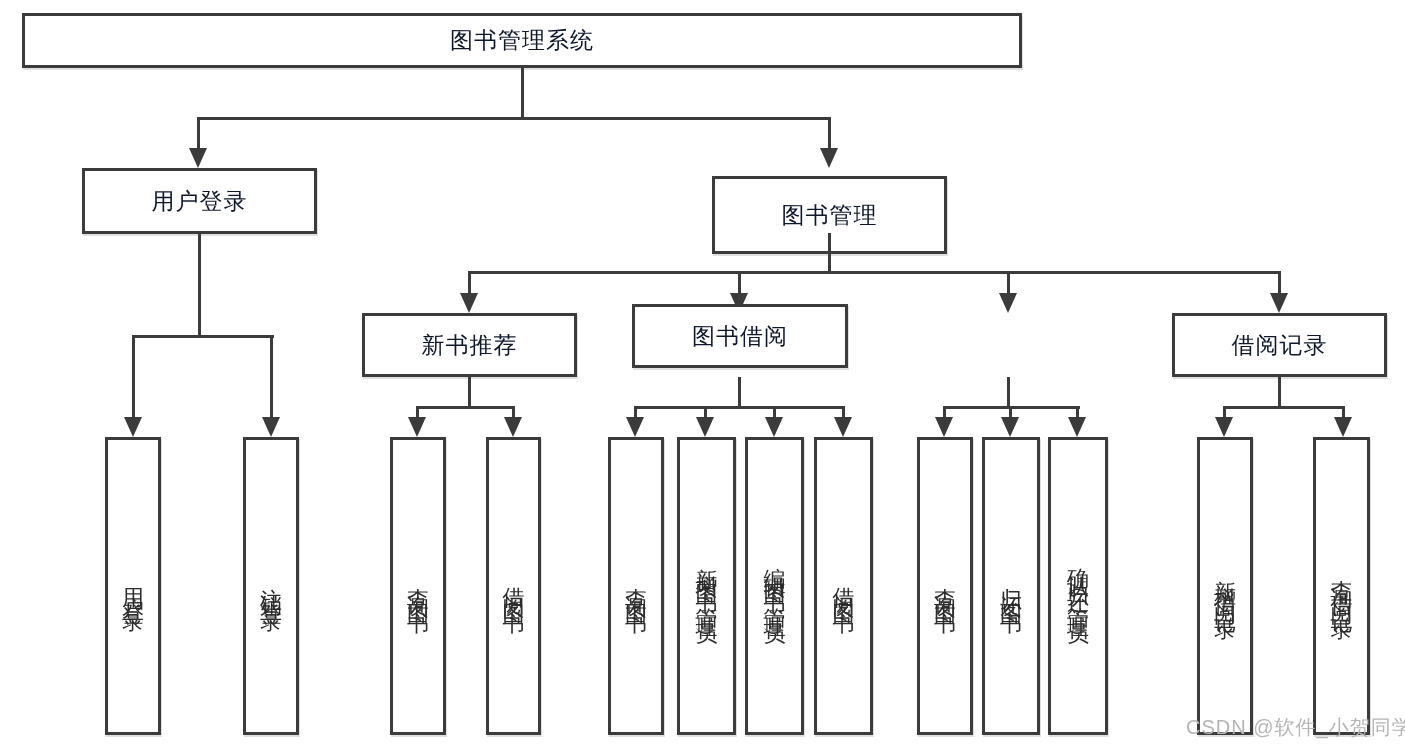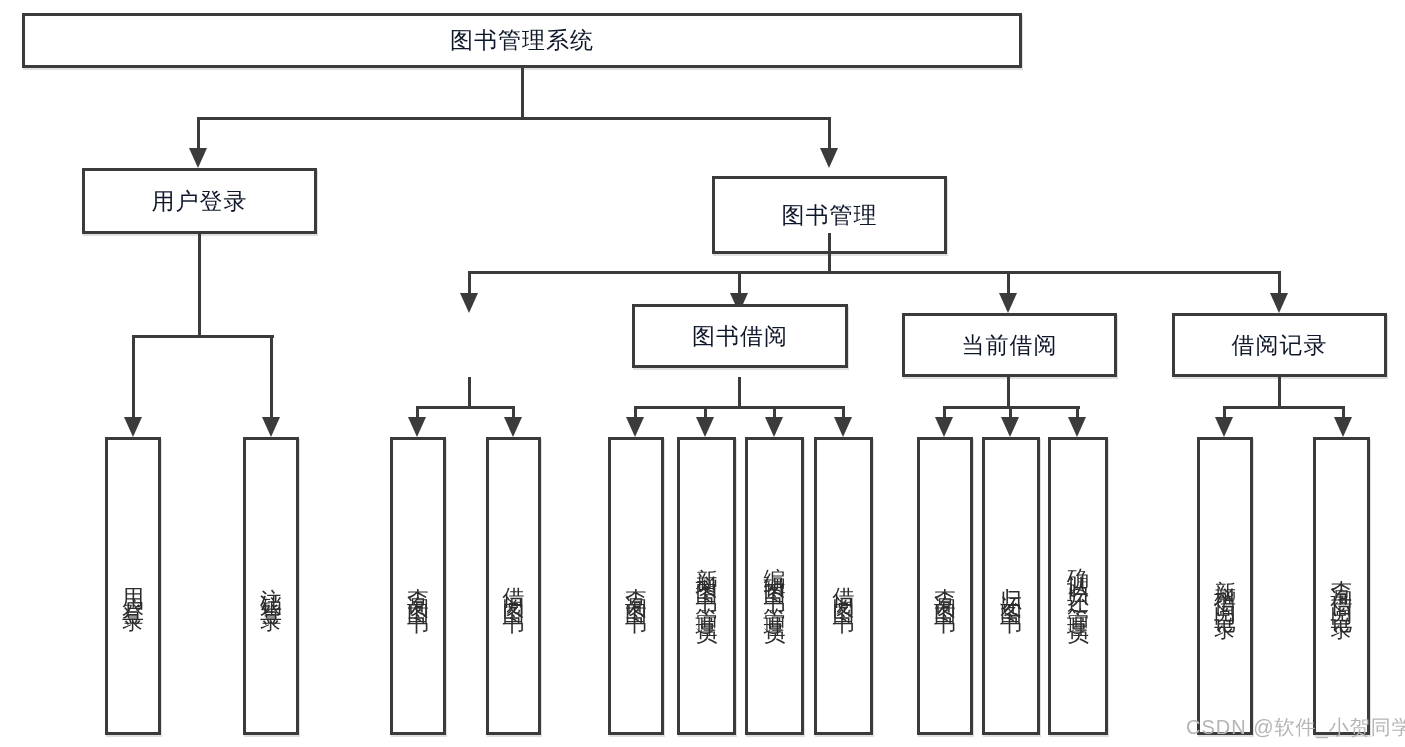--- a/index.html
+++ b/index.html
@@ -95,25 +95,25 @@
   <div class="hline" style="left:469px;top:271px;width:812px;"></div>
   <div class="vline" style="left:468px;top:271px;height:24px;"></div>
   <div class="arrow-down" style="left:460px;top:293px;"></div>
   <div class="vline" style="left:738px;top:271px;height:24px;"></div>
   <div class="arrow-down" style="left:730px;top:293px;"></div>
   <div class="vline" style="left:1007px;top:271px;height:24px;"></div>
   <div class="arrow-down" style="left:999px;top:293px;"></div>
   <div class="vline" style="left:1278px;top:271px;height:24px;"></div>
   <div class="arrow-down" style="left:1270px;top:293px;"></div>
 
+  <div class="box" style="left:362px;top:313px;width:215px;height:64px;">
+    <span>新书推荐</span>
+  </div>
   <div class="box" style="left:632px;top:304px;width:216px;height:64px;">
     <span>图书借阅</span>
-  </div>
-  <div class="box" style="left:902px;top:313px;width:215px;height:64px;">
-    <span>当前借阅</span>
   </div>
   <div class="box" style="left:1172px;top:313px;width:215px;height:64px;">
     <span>借阅记录</span>
   </div>
 
   <div class="vline" style="left:468px;top:377px;height:32px;"></div>
   <div class="hline" style="left:417px;top:406px;width:98px;"></div>
   <div class="vline" style="left:416px;top:406px;height:14px;"></div>
   <div class="arrow-down" style="left:408px;top:417px;"></div>
   <div class="vline" style="left:512px;top:406px;height:14px;"></div>

